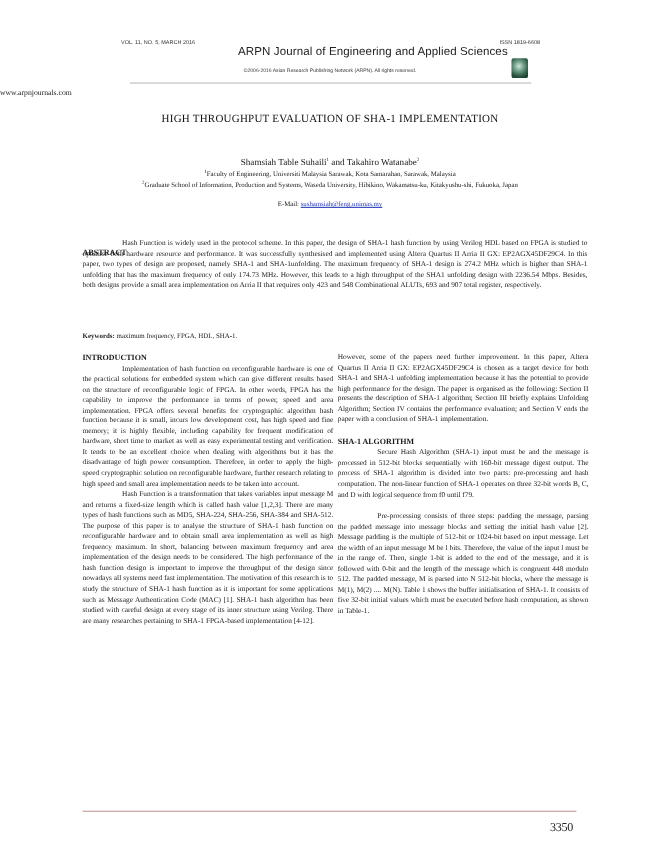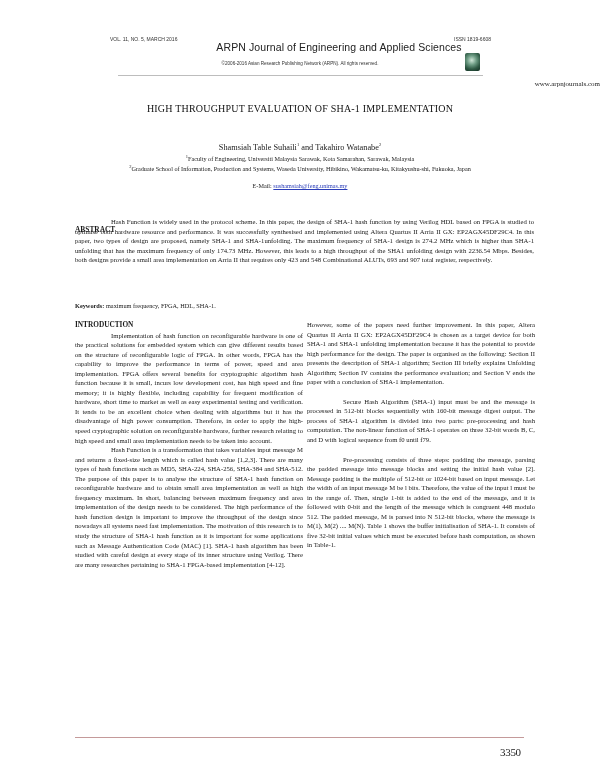--- a/index.html
+++ b/index.html
@@ -4,21 +4,21 @@
   <style>
     html, body { margin: 0; padding: 0; background: #ffffff; }
     body { width: 600px; height: 776px; position: relative; overflow: hidden; font-family: "Liberation Serif", serif; color: #1a1a1a; }
     .hdr-top { position: absolute; left: 110px; top: 36px; width: 380px; font-family: "Liberation Sans", sans-serif; font-size: 5px; color: #333; }
     .hdr-vol { position: absolute; left: 0; top: 0; }
     .hdr-issn { position: absolute; right: -1px; top: 0; }
     .hdr-journal { position: absolute; left: 0; width: 600px; top: 41px; text-align: center; font-family: "Liberation Sans", sans-serif; font-size: 10.5px; color: #222; letter-spacing: 0.1px; margin-left: 39px; }
     .hdr-copy { position: absolute; left: 0; width: 600px; top: 61px; text-align: center; font-family: "Liberation Sans", sans-serif; font-size: 4.6px; color: #333; }
     .hdr-logo { position: absolute; left: 465px; top: 53px; width: 15px; height: 18px; border-radius: 2px; background: radial-gradient(circle at 45% 40%, #cfe6d8 0%, #6b9a82 35%, #2f5a45 65%, #0f2a1e 100%); }
     .hdr-rule { position: absolute; left: 118px; top: 75px; width: 365px; height: 1px; background: #bdbdbd; }
-    .hdr-url { position: absolute; left: 0; width: 600px; top: 80px; text-align: right; font-size: 7px; color: #222; }
+    .hdr-url { position: absolute; left: 0; width: 600px; top: 80px; text-align: left; font-size: 7px; color: #222; }
 
     .title { position: absolute; left: 0; width: 600px; top: 100px; text-align: center; font-size: 10px; line-height: 18px; color: #111; letter-spacing: 0.2px; }
     .authors { position: absolute; left: 0; width: 600px; top: 143px; text-align: center; font-size: 8.3px; }
     .aff { position: absolute; left: 70px; width: 460px; text-align: center; font-size: 6.2px; line-height: 8.2px; }
     .aff1 { top: 155px; }
     .aff2 { top: 165px; }
     .email { position: absolute; left: 0; width: 600px; top: 182px; text-align: center; font-size: 6.2px; }
     .email a { color: #2a3db8; text-decoration: underline; }
     sup { font-size: 4.5px; vertical-align: super; line-height: 0; }
 
@@ -75,19 +75,20 @@
 
 <div class="col col-left">
   <div class="sec-head">INTRODUCTION</div>
   <p class="para">Implementation of hash function on reconfigurable hardware is one of the practical solutions for embedded system which can give different results based on the structure of reconfigurable logic of FPGA. In other words, FPGA has the capability to improve the performance in terms of power, speed and area implementation. FPGA offers several benefits for cryptographic algorithm hash function because it is small, incurs low development cost, has high speed and fine memory; it is highly flexible, including capability for frequent modification of hardware, short time to market as well as easy experimental testing and verification. It tends to be an excellent choice when dealing with algorithms but it has the disadvantage of high power consumption. Therefore, in order to apply the high-speed cryptographic solution on reconfigurable hardware, further research relating to high speed and small area implementation needs to be taken into account.</p>
   <p class="para">Hash Function is a transformation that takes variables input message M and returns a fixed-size length which is called hash value [1,2,3]. There are many types of hash functions such as MD5, SHA-224, SHA-256, SHA-384 and SHA-512. The purpose of this paper is to analyse the structure of SHA-1 hash function on reconfigurable hardware and to obtain small area implementation as well as high frequency maximum. In short, balancing between maximum frequency and area implementation of the design needs to be considered. The high performance of the hash function design is important to improve the throughput of the design since nowadays all systems need fast implementation. The motivation of this research is to study the structure of SHA-1 hash function as it is important for some applications such as Message Authentication Code (MAC) [1]. SHA-1 hash algorithm has been studied with careful design at every stage of its inner structure using Verilog. There are many researches pertaining to SHA-1 FPGA-based implementation [4-12].</p>
 </div>
 
 <div class="col col-right">
   <p class="para noindent">However, some of the papers need further improvement. In this paper, Altera Quartus II Arria II GX: EP2AGX45DF29C4 is chosen as a target device for both SHA-1 and SHA-1 unfolding implementation because it has the potential to provide high performance for the design. The paper is organised as the following: Section II presents the description of SHA-1 algorithm; Section III briefly explains Unfolding Algorithm; Section IV contains the performance evaluation; and Section V ends the paper with a conclusion of SHA-1 implementation.</p>
   <div class="gap"></div>
+  <div class="sec-head">SHA-1 ALGORITHM</div>
   <p class="para">Secure Hash Algorithm (SHA-1) input must be and the message is processed in 512-bit blocks sequentially with 160-bit message digest output. The process of SHA-1 algorithm is divided into two parts: pre-processing and hash computation. The non-linear function of SHA-1 operates on three 32-bit words B, C, and D with logical sequence from f0 until f79.</p>
   <div class="gap"></div>
   <p class="para">Pre-processing consists of three steps: padding the message, parsing the padded message into message blocks and setting the initial hash value [2]. Message padding is the multiple of 512-bit or 1024-bit based on input message. Let the width of an input message M be l bits. Therefore, the value of the input l must be in the range of. Then, single 1-bit is added to the end of the message, and it is followed with 0-bit and the length of the message which is congruent 448 modulo 512. The padded message, M is parsed into N 512-bit blocks, where the message is M(1), M(2) .... M(N). Table 1 shows the buffer initialisation of SHA-1. It consists of five 32-bit initial values which must be executed before hash computation, as shown in Table-1.</p>
 </div>
 
 <div class="foot-rule"></div>
 <div class="page-num">3350</div>
 
 </body></html>

